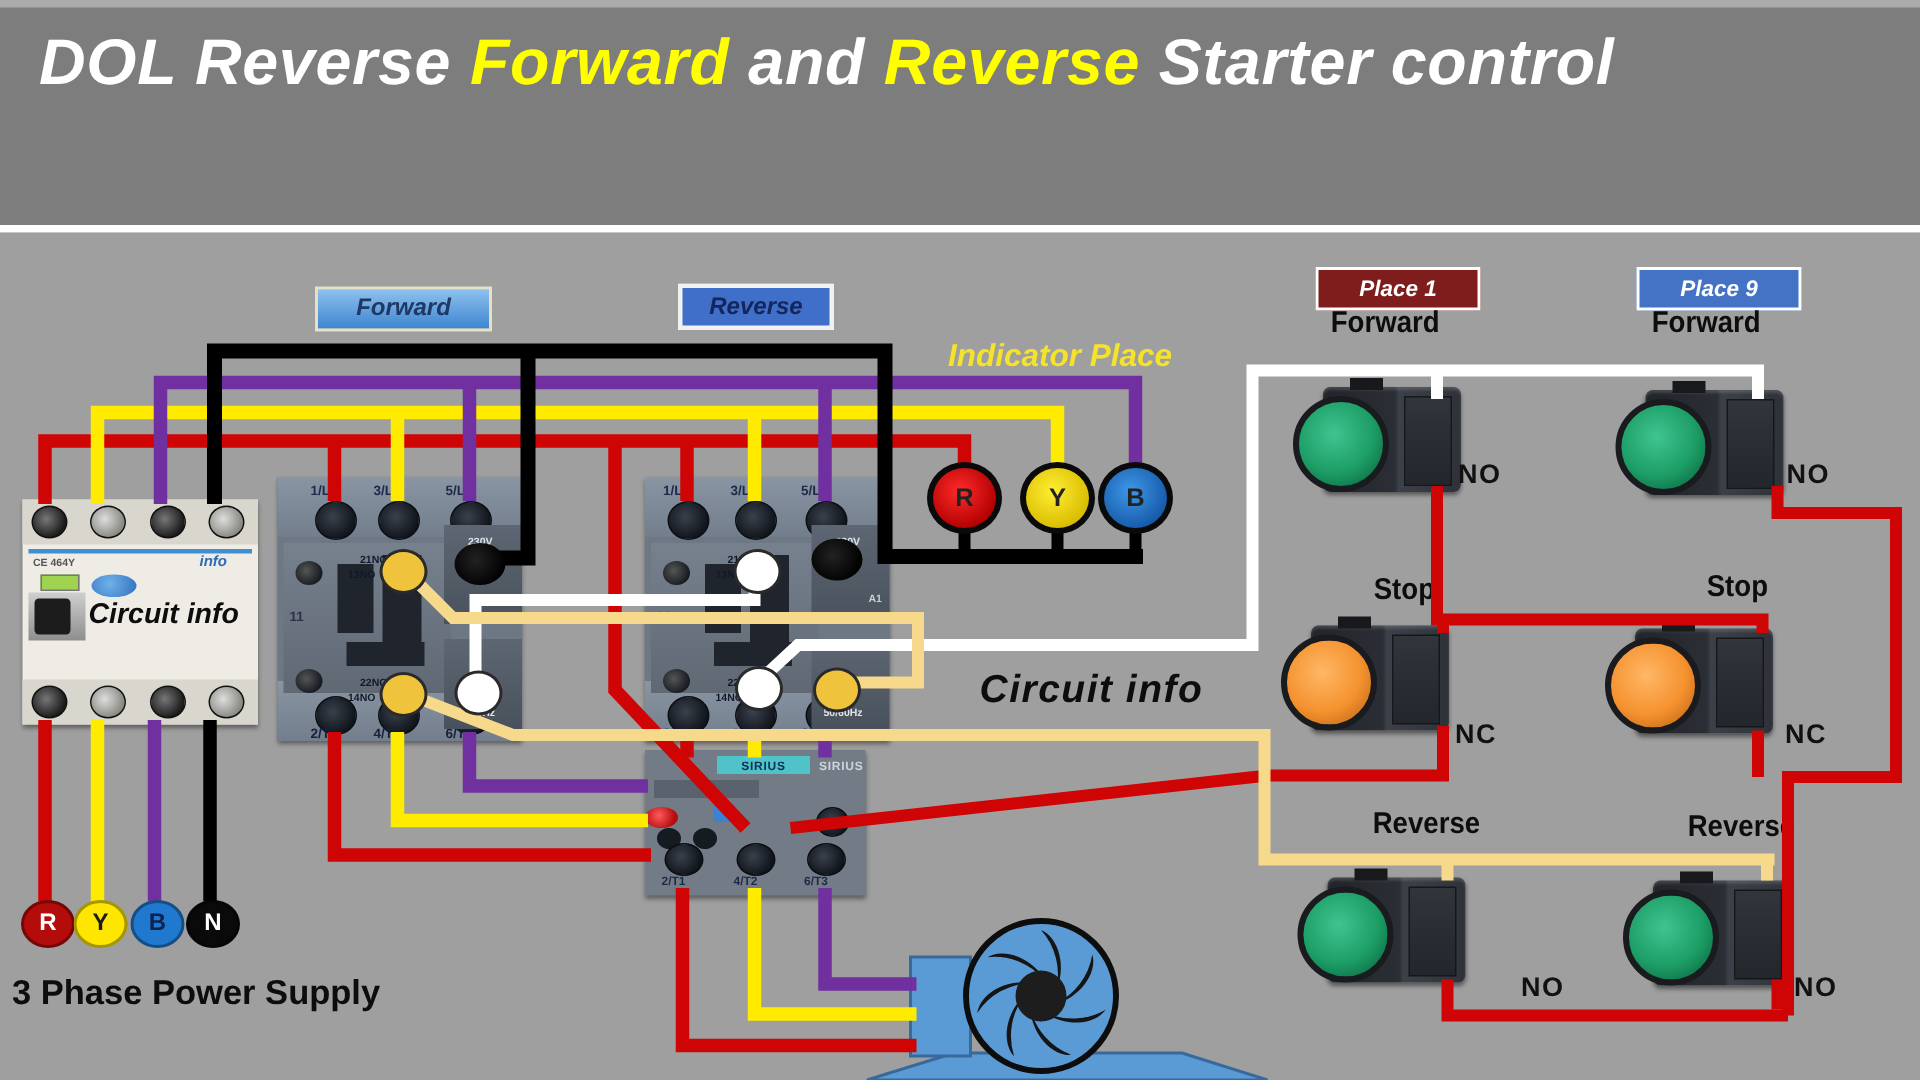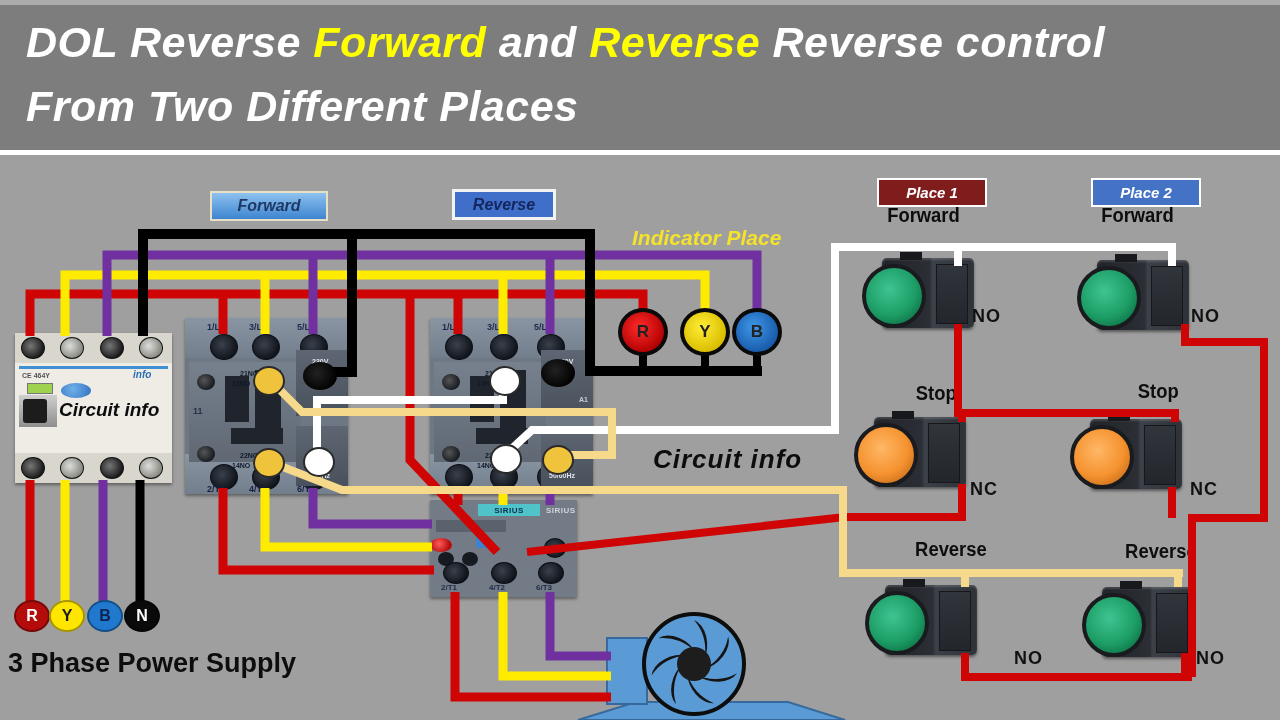--- a/index.html
+++ b/index.html
@@ -56,22 +56,21 @@
   .pb-cap{position:absolute;left:-6px;top:8px;width:56px;height:56px;border-radius:50%;border:4px solid #191b1f;}
   .cap-green{background:radial-gradient(circle at 42% 38%,#3fc491,#1d9d66 55%,#107a4c 78%,#0b4f33 100%);}
   .cap-orange{background:radial-gradient(circle at 42% 38%,#ffb766,#f5922f 55%,#d2761f 78%,#8f4d12 100%);}
 </style>
 </head>
 <body>
 <div id="stage">
 
   <div id="banner">
     <div class="topstrip"></div>
-    <div class="title-line" id="title-line1"><span style="color: rgb(255, 255, 255);">DOL Reverse </span><span style="color: rgb(255, 255, 0);">Forward</span><span style="color: rgb(255, 255, 255); text-align: right;"> and </span><span style="color: rgb(255, 255, 0);">Reverse</span><span style="color: rgb(255, 255, 255);"> Reverse control</span></div>
-    <div class="title-line" id="title-line2">From  Two Different Places</div>
+    <div class="title-line" id="title-line1"><span style="color: rgb(255, 255, 255);">DOL Reverse </span><span style="color: rgb(255, 255, 0);">Forward</span><span style="color: rgb(255, 255, 255); text-align: right;"> and </span><span style="color: rgb(255, 255, 0);">Reverse</span><span style="color: rgb(255, 255, 255);"> Starter control</span></div>
   </div>
 
   <div id="components">
 
     <div class="abs" style="left:15px;top:333px;width:157px;height:150px;background:#efece6;box-shadow:0 2px 3px rgba(0,0,0,.4);">
       <div class="abs" style="left:0;top:0;width:157px;height:30px;background:#d9d6cd;"></div>
       <div class="screwrow" style="left:6px;top:4px;width:142px;">
         <div class="screw"></div>
           <div class="screw lite"></div>
           <div class="screw"></div>
@@ -146,21 +145,21 @@
           <div class="pb-housing" style=""></div>
           <div class="pb-cap cap-orange" style=""></div>
         </div>
         <div class="lbl contact-label" style="left:970px;top:479px;">NC</div>
         <div class="lbl btn-label" style="left:912px;top:538px;">Reverse</div>
         <div class="pushbtn" style="left:871px;top:583px;">
           <div class="pb-housing" style=""></div>
           <div class="pb-cap cap-green" style=""></div>
         </div>
         <div class="lbl contact-label" style="left:1014px;top:648px;">NO</div>
-        <div class="badge" style="left:1091px;top:178px;width:106px;height:25px;background:#4472c4;border:2px solid #fff;color:#fff;">Place 2</div>
+        <div class="badge" style="left:1091px;top:178px;width:106px;height:25px;background:#4472c4;border:2px solid #fff;color:#fff;">Place 9</div>
         <div class="lbl btn-label" style="left:1098px;top:204px;">Forward</div>
         <div class="pushbtn" style="left:1083px;top:258px;">
           <div class="pb-housing" style=""></div>
           <div class="pb-cap cap-green" style=""></div>
         </div>
         <div class="lbl contact-label" style="left:1191px;top:306px;">NO</div>
         <div class="lbl btn-label" style="left:1136px;top:380px;">Stop</div>
         <div class="pushbtn" style="left:1076px;top:417px;">
           <div class="pb-housing" style=""></div>
           <div class="pb-cap cap-orange" style=""></div>
@@ -307,15 +306,15 @@
     </div>
 
   <div class="badge" style="left:210px;top:191px;width:114px;height:26px;background:linear-gradient(#8ec1ee,#3d85d1);border:2px solid #e6e0c6;color:#1f3864;font-size:16px;">
     <span>Forward</span>
     </div>
   <div class="badge" style="left:452px;top:189px;width:98px;height:25px;background:#3f6fc8;border:3px solid #f2f2f2;color:#14265c;font-size:16px;">
     <span>Reverse</span>
     </div>
   <div class="lbl" style="left:632px;top:226px;font-size:21px;font-weight:bold;font-style:italic;color:#f5e32a;">Indicator Place</div>
   <div class="lbl" style="left:653px;top:444px;font-size:26px;font-weight:bold;font-style:italic;color:#0d0d0d;letter-spacing:1px;">Circuit info</div>
-  <div class="lbl" style="left:8px;top:648px;font-size:27px;font-weight:bold;color:#0d0d0d;">3 Phase Power Supply</div>
+  <div class="lbl" style="left:8px;top:648px;font-size:23px;font-weight:bold;color:#0d0d0d;">3 Phase Power Supply</div>
 
 </div>
 
 </body></html>

